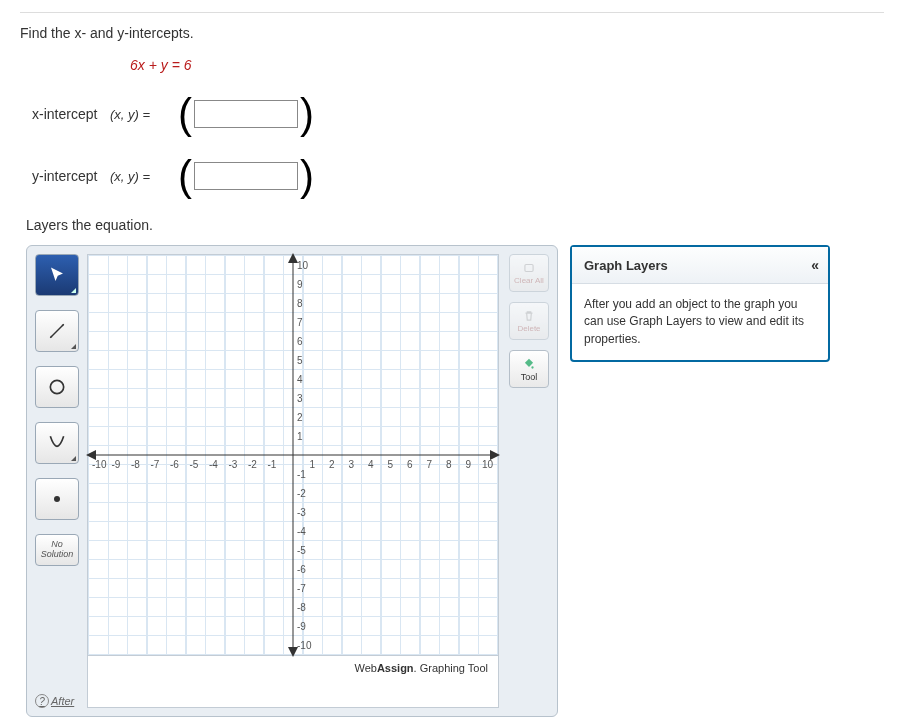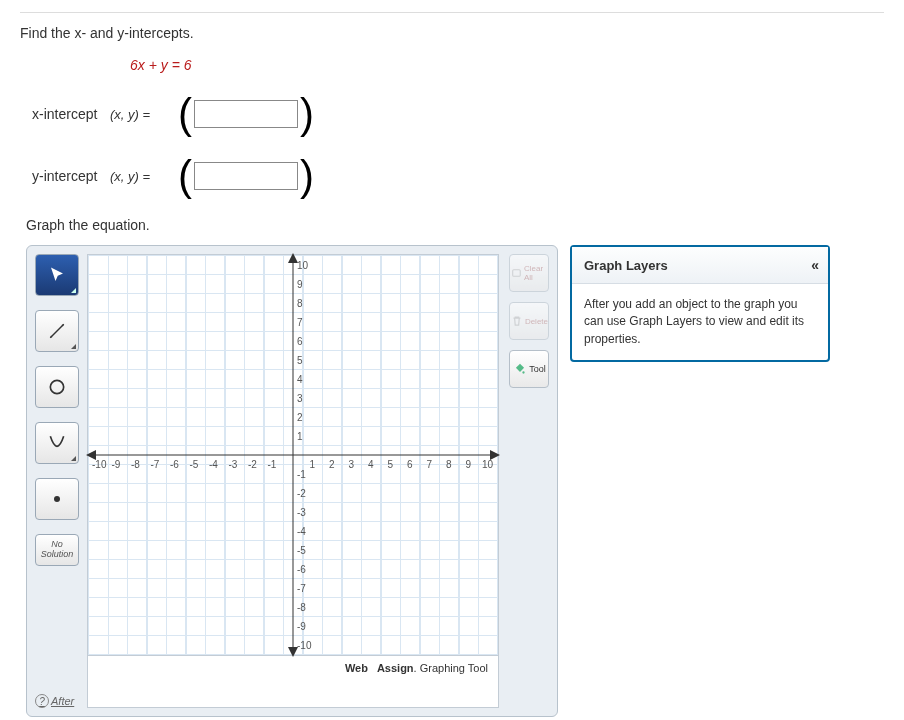--- a/index.html
+++ b/index.html
@@ -118,31 +118,31 @@
   .arrow{position:absolute;width:0;height:0;}
   .arrow.up{left:50%;top:-2px;transform:translateX(-50%);border-left:5px solid transparent;border-right:5px solid transparent;border-bottom:10px solid #333;}
   .arrow.down{left:50%;bottom:-2px;transform:translateX(-50%);border-left:5px solid transparent;border-right:5px solid transparent;border-top:10px solid #333;}
   .arrow.left{top:50%;left:-2px;transform:translateY(-50%);border-top:5px solid transparent;border-bottom:5px solid transparent;border-right:10px solid #333;}
   .arrow.right{top:50%;right:-2px;transform:translateY(-50%);border-top:5px solid transparent;border-bottom:5px solid transparent;border-left:10px solid #333;}
   .tick{position:absolute;font-size:10px;color:#555;}
   .footer-brand{
     text-align:right;padding:6px 10px;font-size:11px;
     background:#fff; border-top:1px solid #c3ccd5;
   }
-  .brand-web{font-weight:bold;margin-top:45px;}
-  .brand-assign{font-weight:bold;padding-left:9px;}
+  .brand-web{font-weight:normal;margin-top:45px;}
+  .brand-assign{font-weight:bold;}
 
   .right-col {
     display:flex;flex-direction:column;gap:10px;
   }
   .side-btn {
     width:40px;height:38px;
     border:1px solid #b5bfc9;border-radius:4px;
     background:linear-gradient(#fff,#e9e9e9);
-    display:flex;align-items:center;justify-content:center;
+    display:flex;flex-direction:column;align-items:center;justify-content:center;
     font-size:8px;color:#b88;cursor:pointer;gap:1px;
   }
   .side-btn.disabled{opacity:.55;cursor:default;}
   .side-btn.fill{color:#333;font-size:9px;}
   .side-btn svg{width:16px;height:14px;}
 
   .layers-panel {
     width:260px;
     border:2px solid #0369a1;border-radius:4px;
     background:#fff;
@@ -174,21 +174,21 @@
 </div>
 
 <div class="intercept-row">
   <div class="intercept-label">y-intercept</div>
   <div class="intercept-eq">(x, y)  =</div>
   <span class="big-paren">(</span>
   <input class="ans-input" value="" style="">
   <span class="big-paren">)</span>
 </div>
 
-<div class="section-label">Graph the equation.</div>
+<div class="section-label">Layers the equation.</div>
 
 <div class="graph-area">
   <div class="graph-widget">
 
     <div class="tool-col">
       <div class="tool-btn active">
         <svg width="18" height="18" viewBox="0 0 24 24">
             <path fill="#fff" d="M4 2l6 18 3-7 7-3z"></path>
           </svg>
         <span class="tri"></span>

